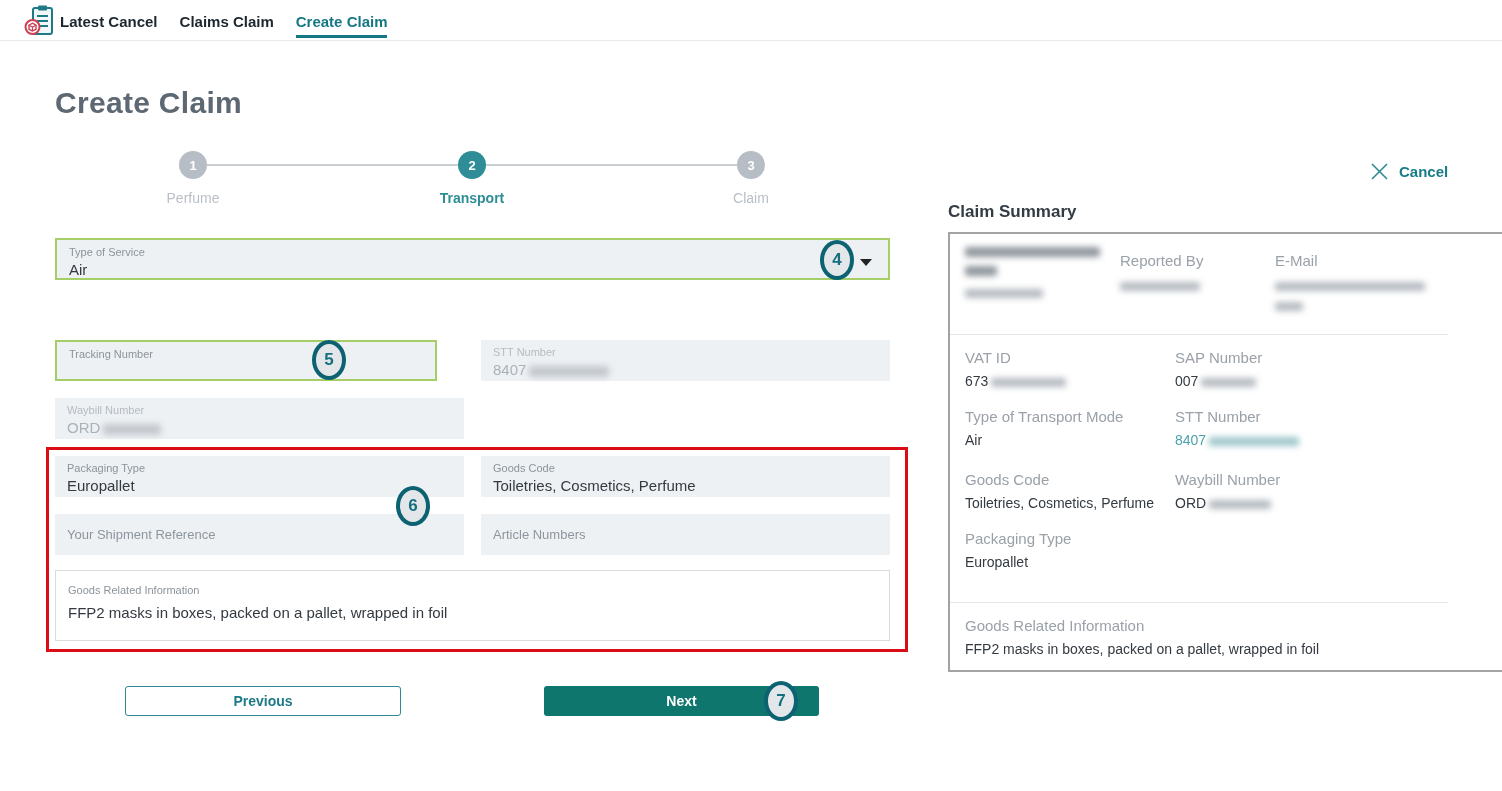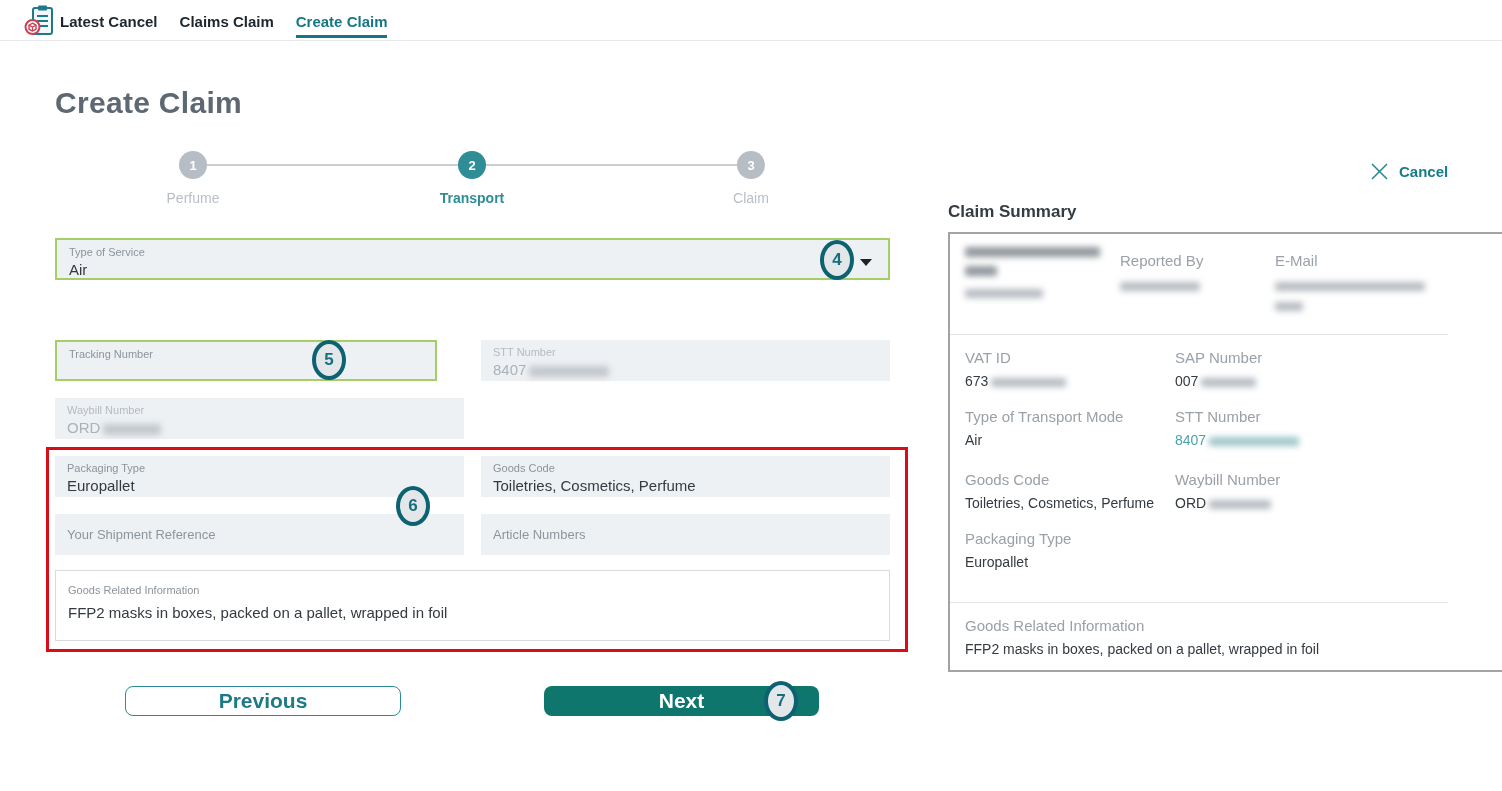--- a/index.html
+++ b/index.html
@@ -42,21 +42,21 @@
   .blur.teal { background:#9fc6ca; }
   .blur.light { background:#c3c8cd; }
 
   .caret-down { position:absolute; right:16px; top:19px; width:0; height:0; border-left:6px solid transparent; border-right:6px solid transparent; border-top:7px solid #222; }
 
   
   .badge { position:absolute; width:34px; height:40px; border:4px solid #0d6272; border-radius:50%; background:#e4e7ea; display:flex; align-items:center; justify-content:center; font-size:17px; font-weight:bold; color:#156f7e; z-index:30; }
   .red-box { position:absolute; left:46px; top:447px; width:862px; height:205px; border:3px solid #da0c15; z-index:20; pointer-events:none; }
 
   
-  .btn { position:absolute; height:30px; border-radius:8px; font-size:21px; font-weight:bold; display:flex; align-items:center; justify-content:center; cursor:pointer; }
+  .btn { position:absolute; height:30px; border-radius:3px; font-size:14px; font-weight:bold; display:flex; align-items:center; justify-content:center; cursor:pointer; }
   .btn-prev { left:125px; top:686px; width:276px; background:#fff; border:1px solid #2d8b95; color:#1d7a87; }
   .btn-next { left:544px; top:686px; width:275px; background:#0f766e; border:none; color:#fff; }
 
   
   .summary-title { position:absolute; left:948px; top:202px; font-size:17px; font-weight:bold; color:#333c44; }
   .summary-card { position:absolute; left:948px; top:232px; width:592px; height:440px; border:2px solid #a3a3a3; background:#fff; }
   .sum-div { position:absolute; left:0; width:498px; height:1px; background:#e3e6e8; }
   .cell { position:absolute; }
   .clabel { font-size:15px; color:#9aa1a8; }
   .cvalue { font-size:14px; color:#333a41; margin-top:7px; white-space:nowrap; }

